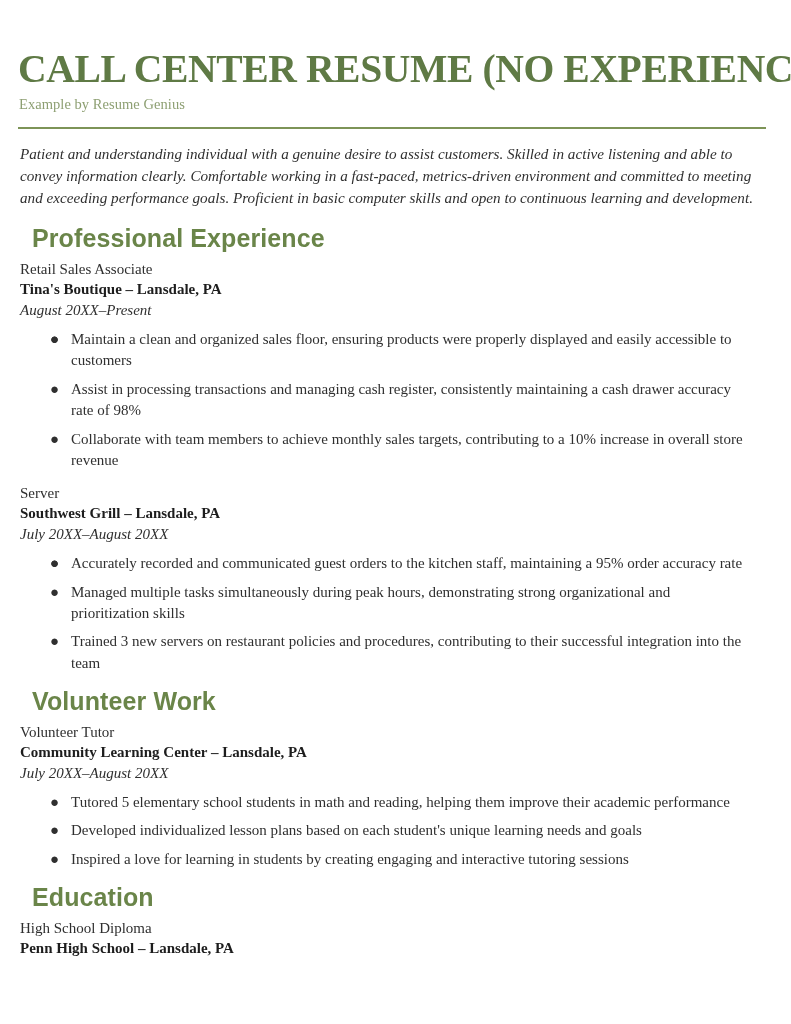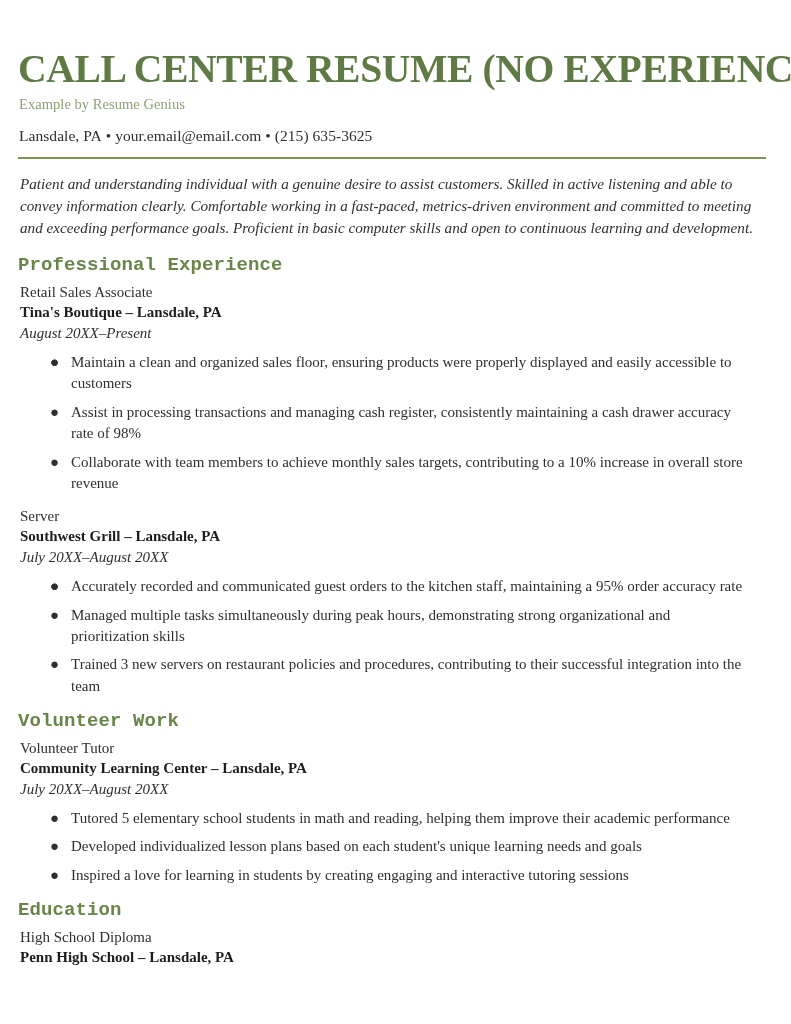--- a/index.html
+++ b/index.html
@@ -61,25 +61,25 @@
   .summary {
     font-size: 15.2px;
     line-height: 1.42;
     color: #2f2f2f;
     margin: 0 12px 16px 2px;
     text-align: left;
     font-style: italic;
   }
 
   .section-heading {
-    font-family: Liberation Mono, monospace;
+    font-family: Liberation Sans, sans-serif;
     font-weight: 700;
-    font-size: 19px;
+    font-size: 25px;
     color: #6a8549;
-    margin: 0 0 7px 0;
+    margin: 0 0 7px 14px;
     letter-spacing: 0.1px;
   }
   .section {
     margin-bottom: 12px;
   }
 
   .entry {
     margin-bottom: 4px;
   }
   .entry-title {
@@ -137,23 +137,20 @@
 </style>
 </head>
 <body>
 
 <div class="page">
 
   <h1 class="resume-title">CALL CENTER RESUME (NO EXPERIENCE)</h1>
 
   <div class="resume-byline">Example by Resume Genius</div>
 
-  <div class="contact-line">
-    <span>Lansdale, PA</span><span class="contact-sep">•</span><span>your.email@email.com</span><span class="contact-sep">•</span><span>(215) 635-3625</span>
-  </div>
 
   <hr class="divider">
 
   <p class="summary">Patient and understanding individual with a genuine desire to assist customers. Skilled in active listening and able to convey information clearly. Comfortable working in a fast-paced, metrics-driven environment and committed to meeting and exceeding performance goals. Proficient in basic computer skills and open to continuous learning and development.</p>
 
   <div class="section">
     <h2 class="section-heading">Professional Experience</h2>
 
     <div class="entry-block">
       <div class="entry">

